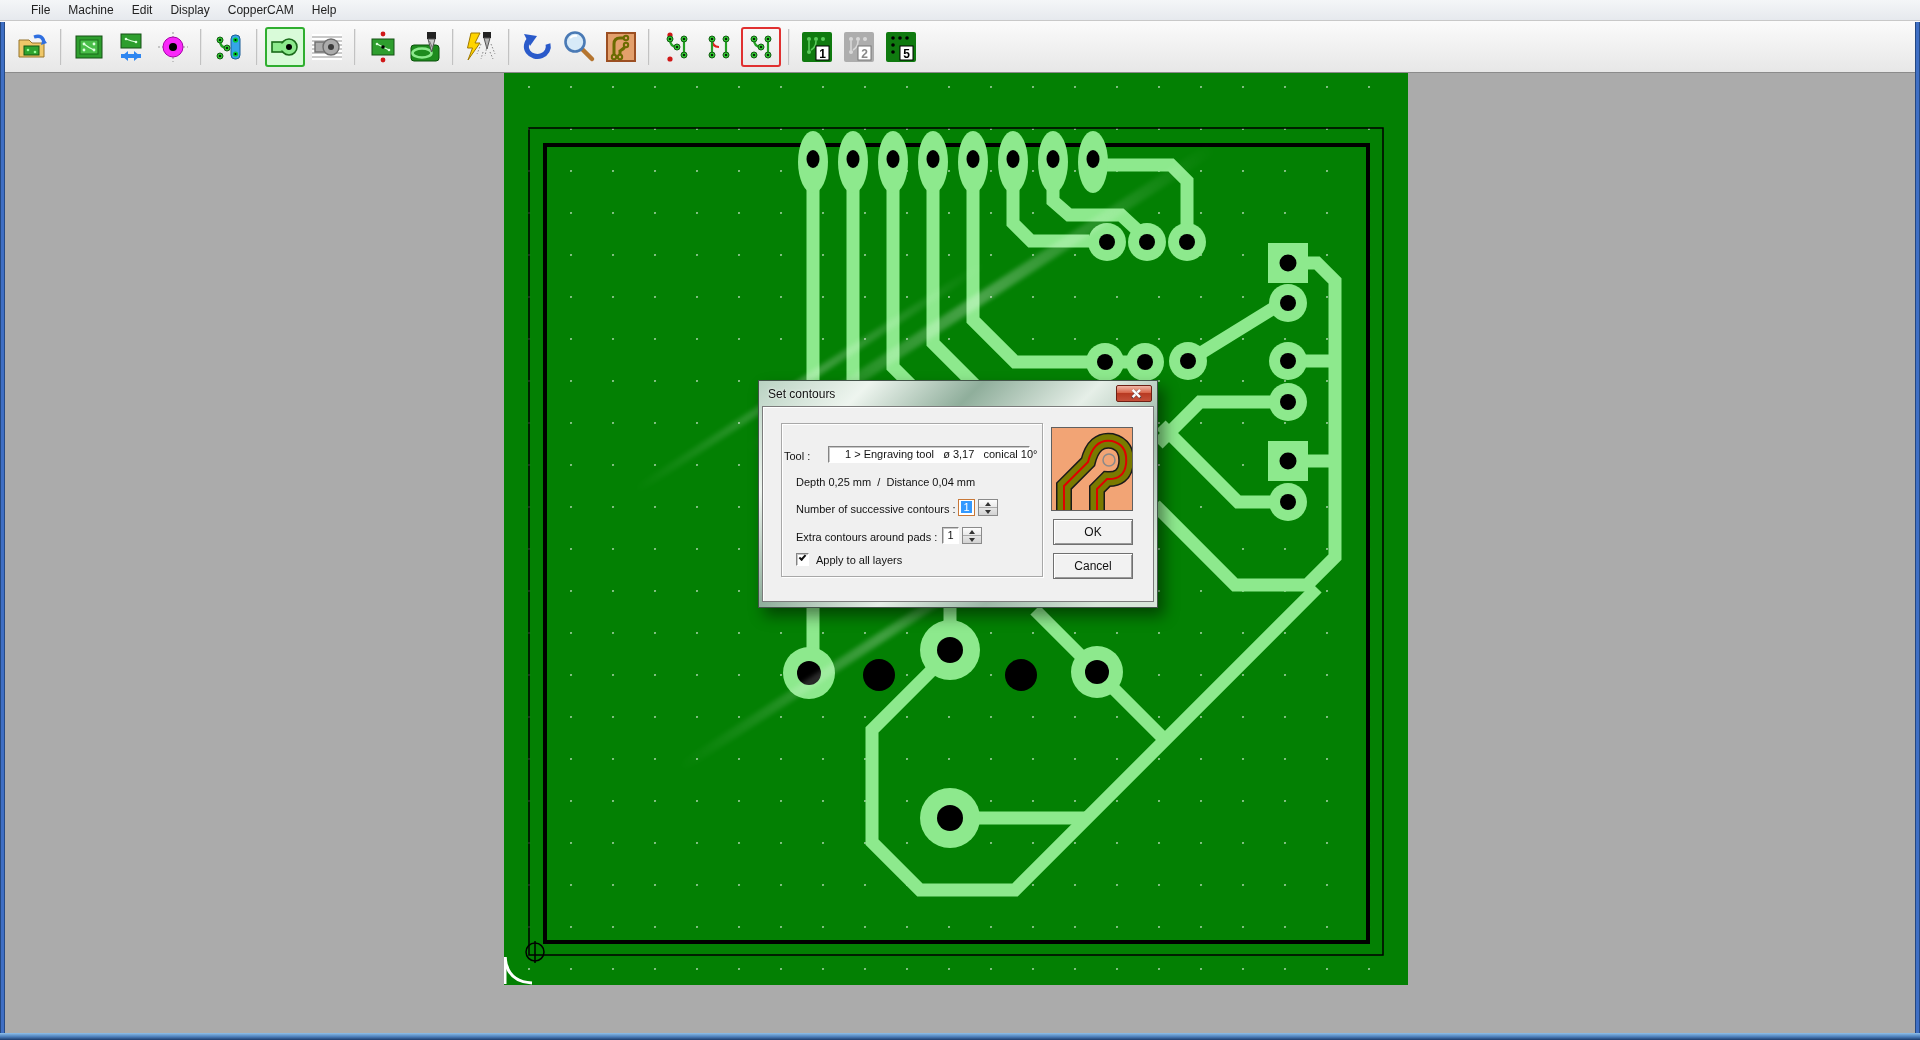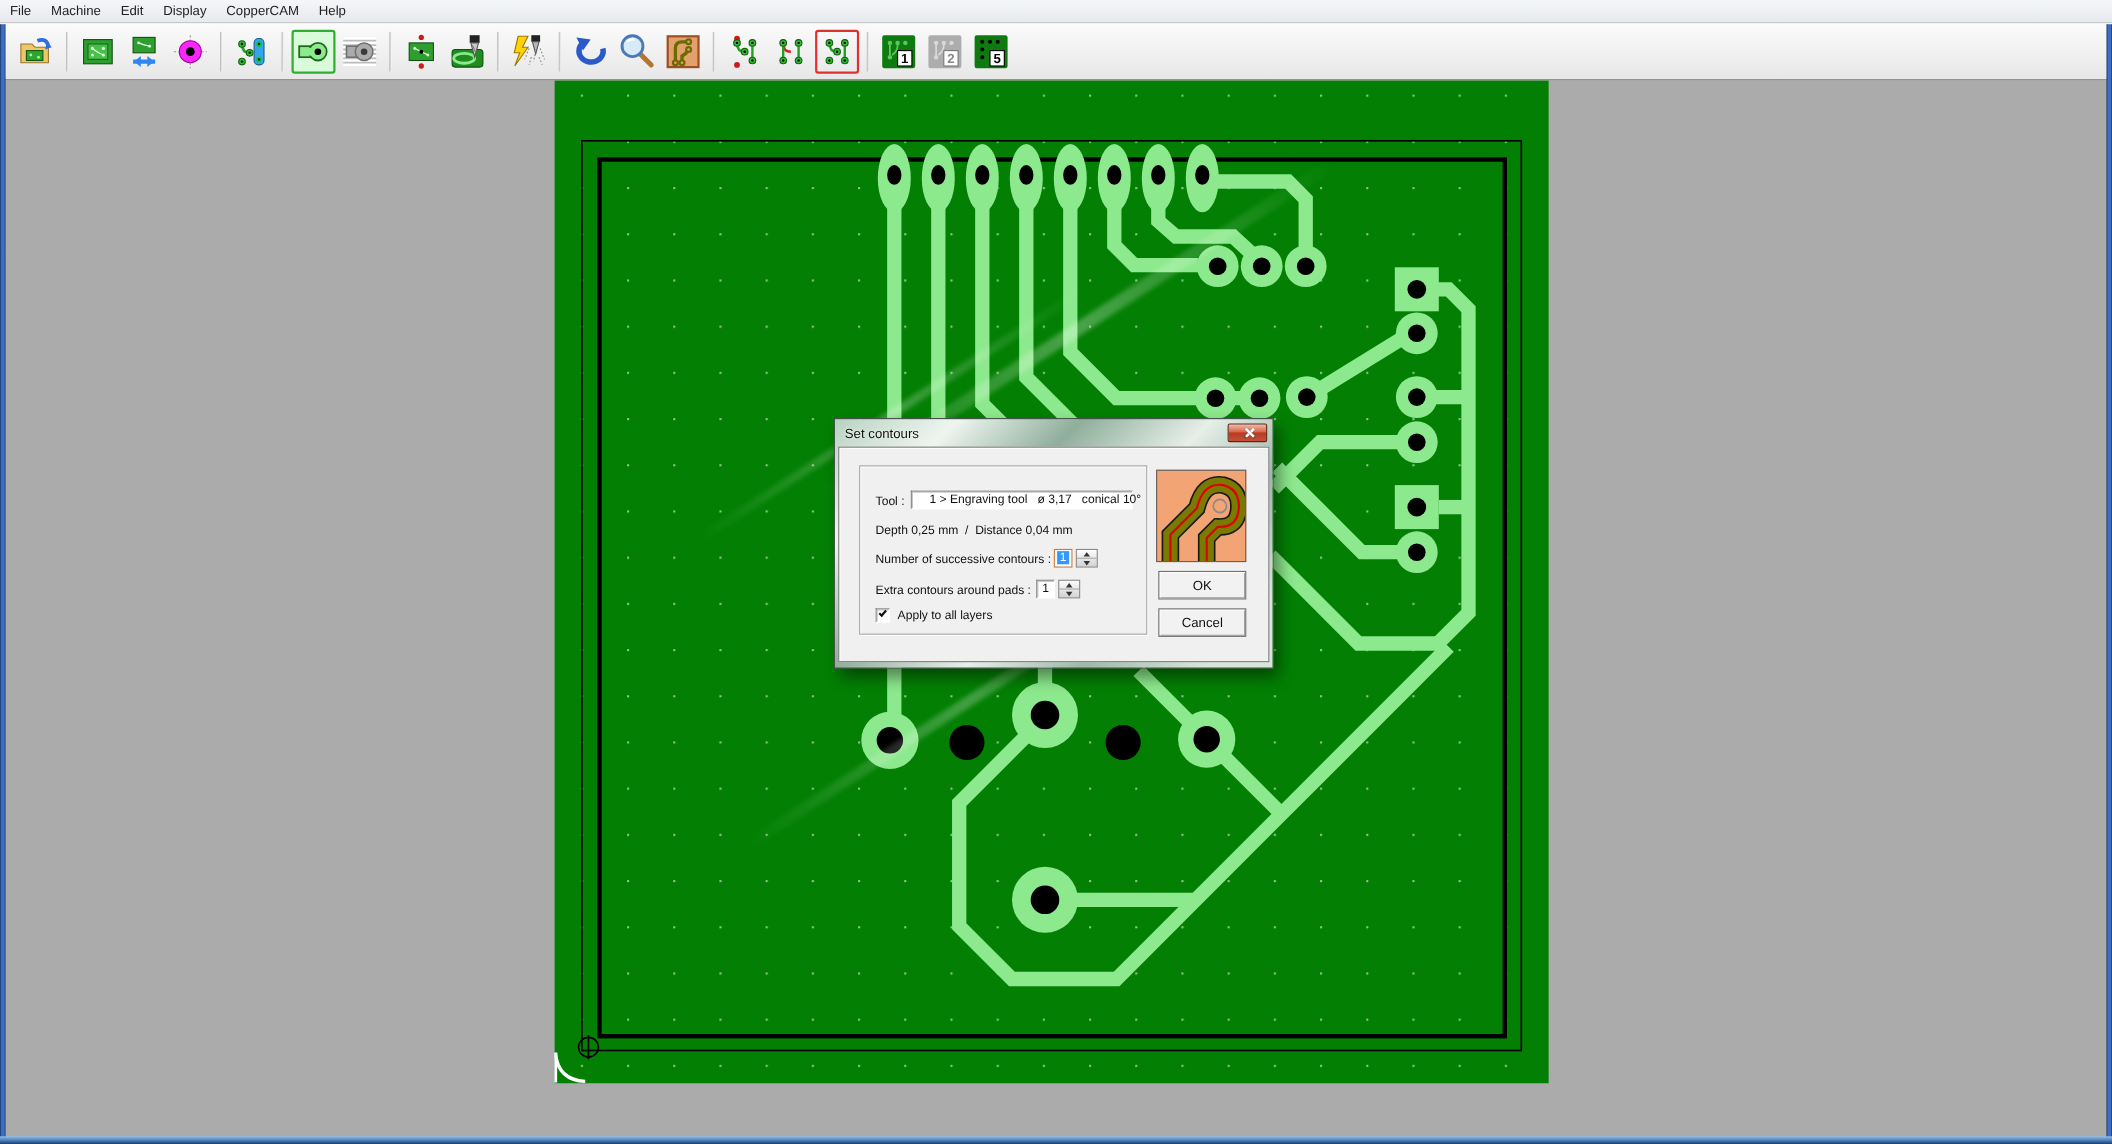--- a/index.html
+++ b/index.html
@@ -67,21 +67,21 @@
   .glyph-maximize { position:absolute; left:10px; top:4px; width:10px; height:8px;
     border:2px solid #fff; box-shadow:0 1px 1px #234; }
   .glyph-close { position:absolute; left:14px; top:3px; width:11px; height:11px; }
   .glyph-close::before,.glyph-close::after { content:""; position:absolute; left:5px; top:-1px;
     width:3px; height:13px; background:#fff; box-shadow:0 1px 1px #234; }
   .glyph-close::before { transform:rotate(45deg); }
   .glyph-close::after  { transform:rotate(-45deg); }
 
   
   .menubar { height:21px; background:linear-gradient(180deg,#f4f6f8,#e6e9ee);
-    border-bottom:1px solid #c8c8c8; display:flex; align-items:center; padding-left:0; }
+    border-bottom:1px solid #c8c8c8; display:flex; align-items:center; padding-left:22px; }
   .menu-item { font-size:12px; color:#222; padding:0 9px; line-height:20px; cursor:default; }
 
   
   .toolbar { height:52px; background:linear-gradient(180deg,#fbfbfb,#e7e7e7);
     border-bottom:1px solid #8b8b8b; display:flex; align-items:center; padding-left:12px; }
   .tb-btn { width:40px; height:40px; display:flex; align-items:center; justify-content:center;
     border:1px solid transparent; border-radius:3px; margin:0 1px; }
   .tb-btn.active { background:#d9fbd9; border:2px solid #2fae2f; }
   .tb-btn.red-selected { border:2px solid #e03030; }
   .tb-sep { width:2px; height:36px; margin:0 6px;
@@ -506,21 +506,21 @@
 
     <div class="dialog">
       <div class="dlg-title">
         <span class="dlg-title-text">Set contours</span>
         <div class="dlg-close">
           <span class="glyph-close"></span>
         </div>
       </div>
       <div class="dlg-client">
         <div class="groupbox">
-          <span class="lbl" style="left:14px; top:26px;">Tool :</span>
+          <span class="lbl" style="left:2px; top:26px;">Tool :</span>
           <div class="tool-field">1 &gt; Engraving tool   ø 3,17   conical 10°</div>
           <span class="lbl" style="left:14px; top:52px;">Depth 0,25 mm  /  Distance 0,04 mm</span>
           <span class="lbl" style="left:14px; top:79px;">Number of successive contours :</span>
           <div class="spin" style="left:176px; top:75px;">
             <div class="spin-field"><span class="sel">1</span></div>
             <div class="spin-btns">
               <div class="spin-up"></div>
               <div class="spin-down"></div>
             </div>
           </div>

